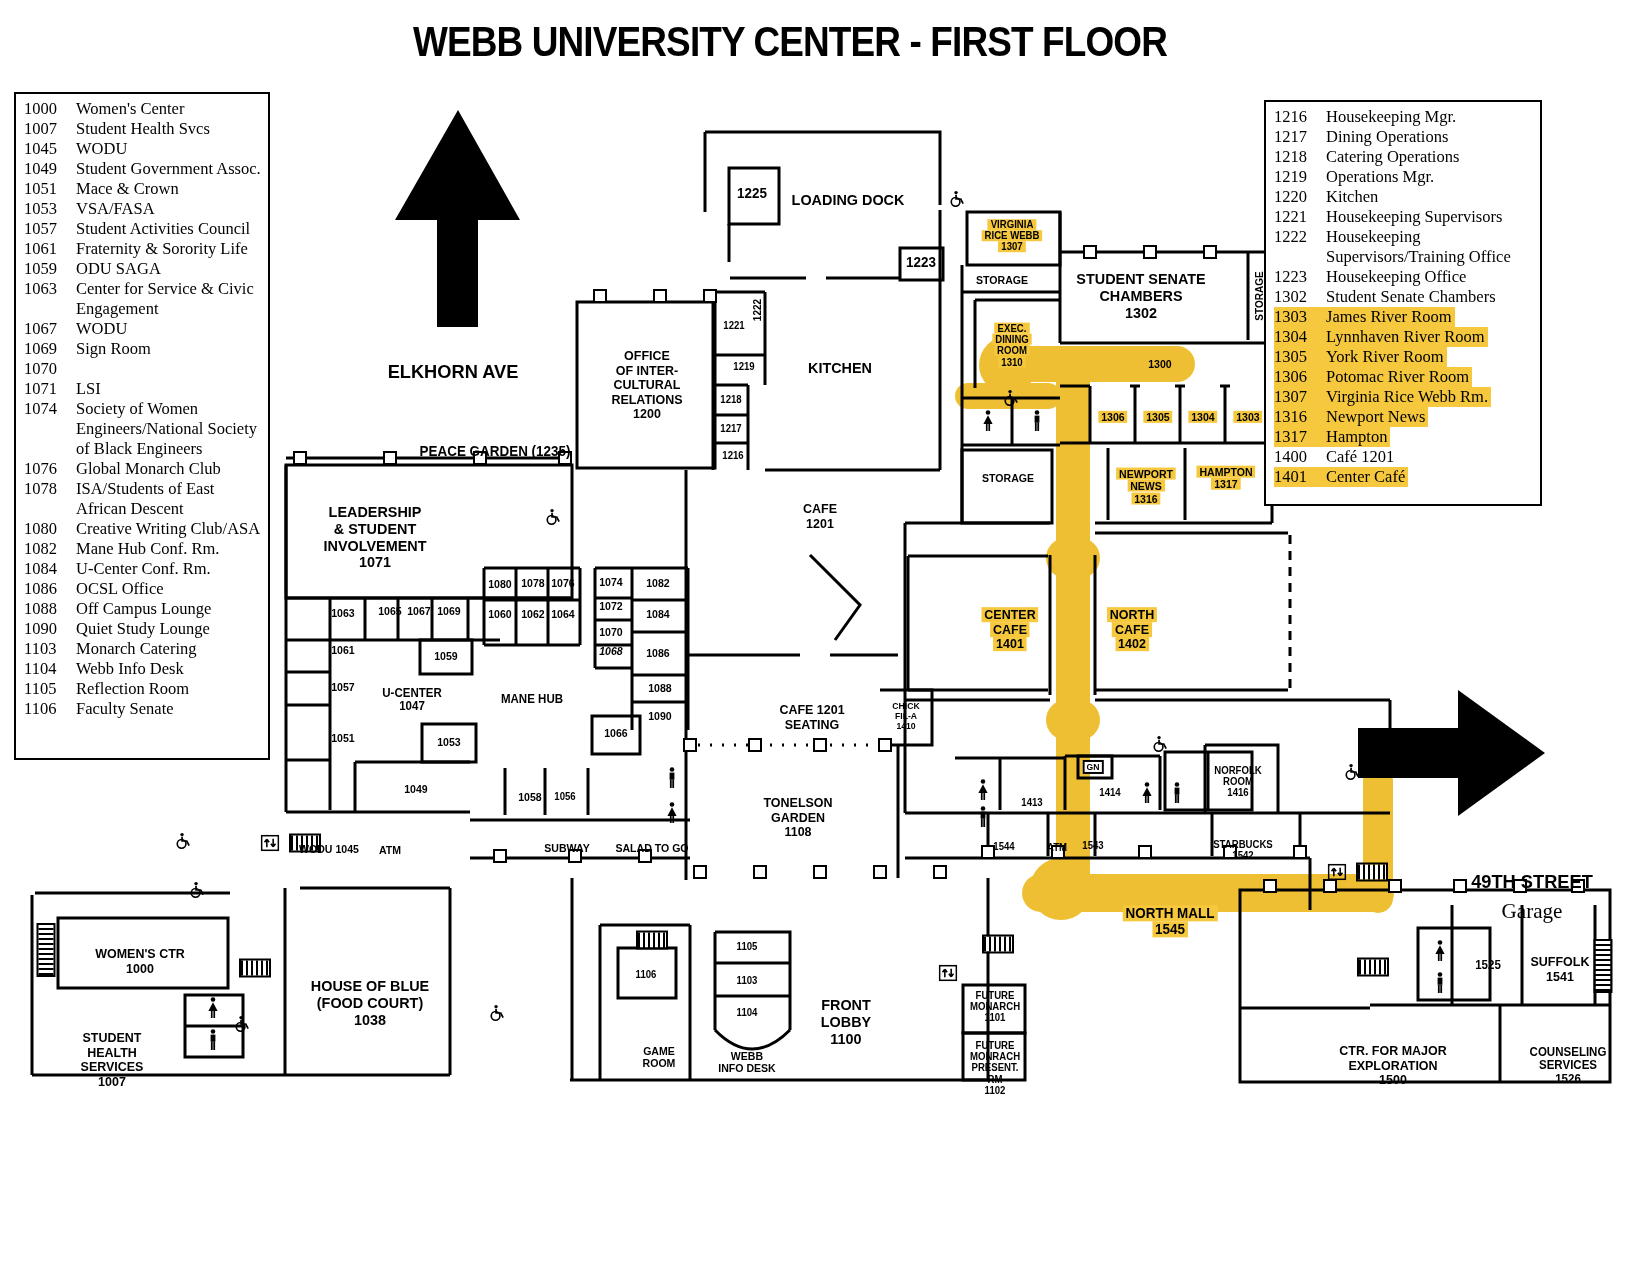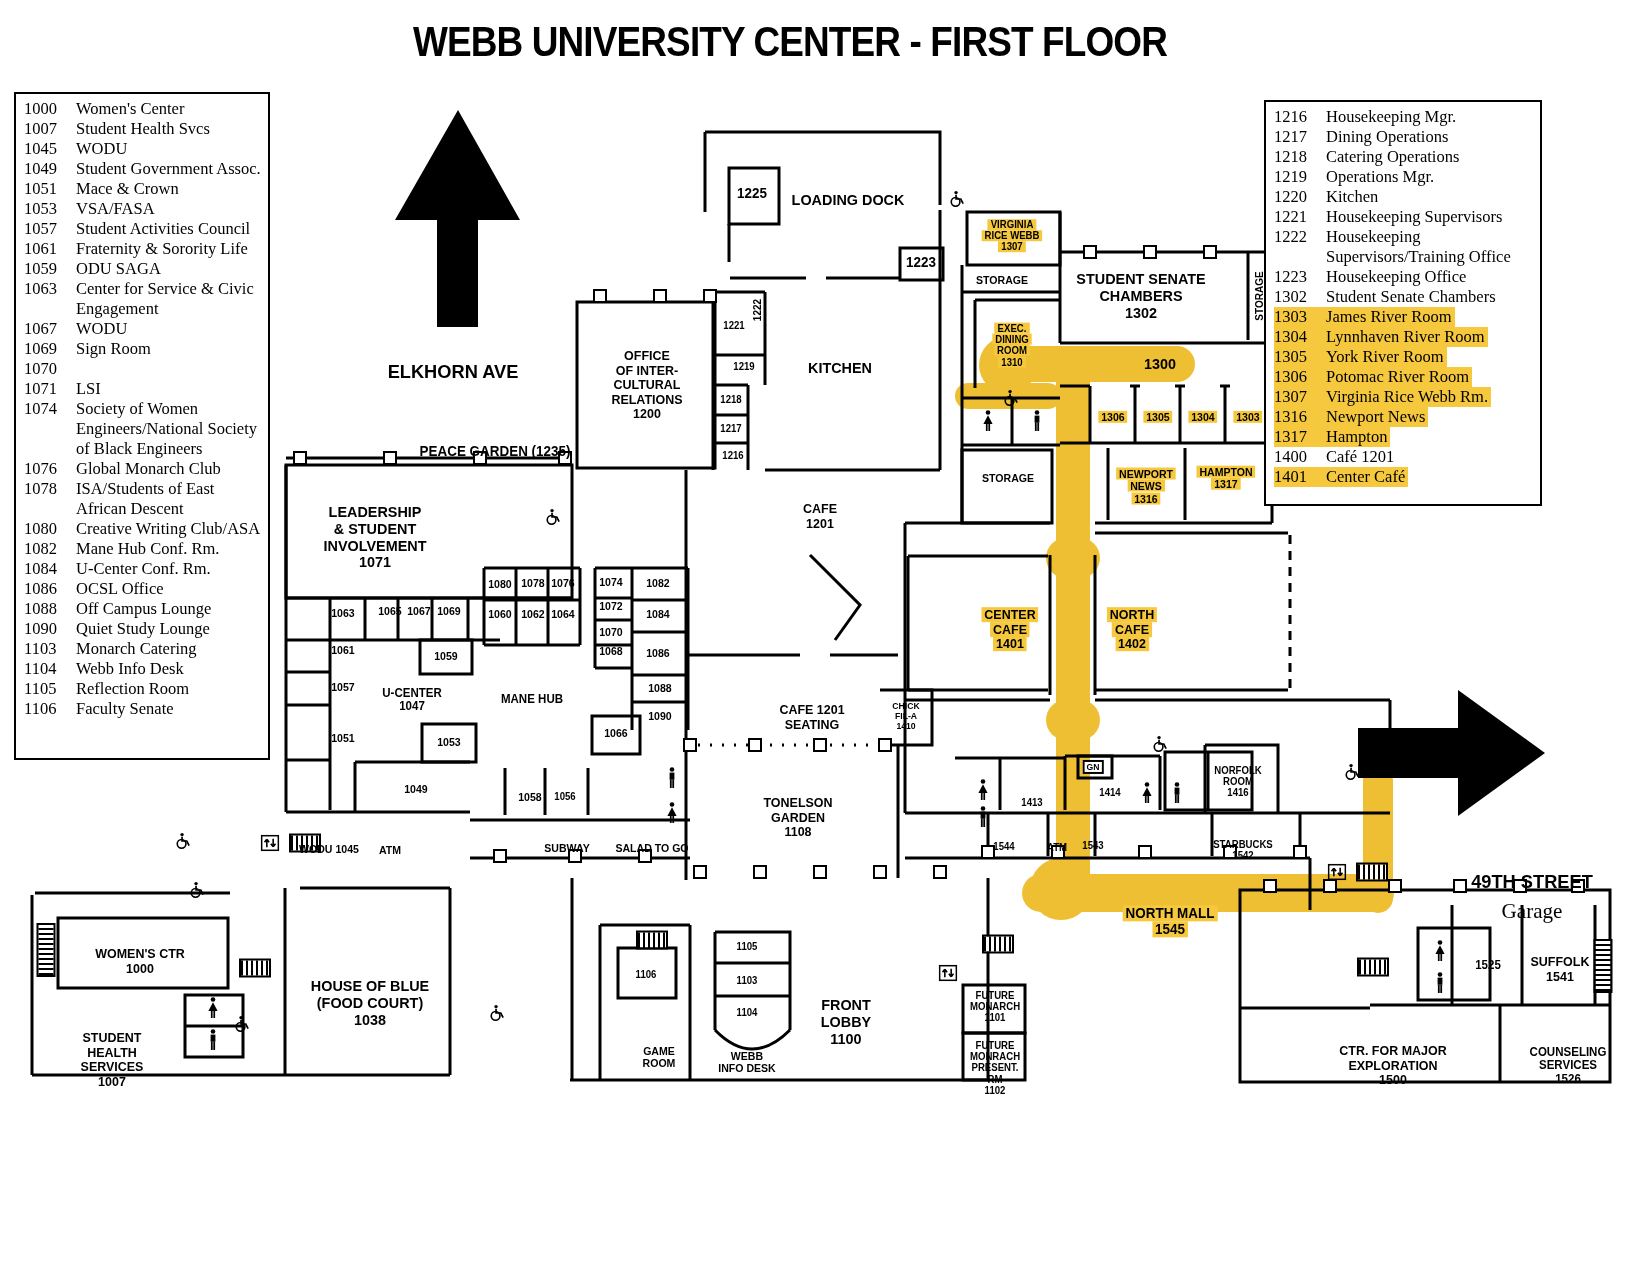--- a/index.html
+++ b/index.html
@@ -405,21 +405,21 @@
       <div class="ln"><span>STUDENT SENATE</span></div>
       <div class="ln"><span>CHAMBERS</span></div>
       <div class="ln"><span>1302</span></div>
     </div>
     <div class="map-label hl" style="left: 1012px; top: 345px; font-size: 10px;">
       <div class="ln"><span>EXEC.</span></div>
       <div class="ln"><span>DINING</span></div>
       <div class="ln"><span>ROOM</span></div>
       <div class="ln"><span>1310</span></div>
     </div>
-    <div class="map-label" style="left: 1160px; top: 364px; font-size: 15px;">
+    <div class="map-label" style="left: 1160px; top: 364px; font-size: 11px;">
       <div class="ln"><span>1300</span></div>
     </div>
     <div class="map-label rot" style="left: 1260px; top: 296px; font-size: 10px;">
       <div class="ln"><span>STORAGE</span></div>
     </div>
     <div class="map-label hl" style="left: 1113px; top: 417px; font-size: 11px;">
       <div class="ln"><span>1306</span></div>
     </div>
     <div class="map-label hl" style="left: 1158px; top: 417px; font-size: 11px;">
       <div class="ln"><span>1305</span></div>
@@ -565,21 +565,21 @@
     </div>
     <div class="map-label" style="left: 611px; top: 606px; font-size: 11px;">
       <div class="ln"><span>1072</span></div>
     </div>
     <div class="map-label" style="left: 658px; top: 614px; font-size: 11px;">
       <div class="ln"><span>1084</span></div>
     </div>
     <div class="map-label" style="left: 611px; top: 632px; font-size: 11px;">
       <div class="ln"><span>1070</span></div>
     </div>
-    <div class="map-label" style="left: 611px; top: 651px; font-size: 11px;">
+    <div class="map-label" style="left: 611px; top: 651px; font-size: 11px; font-style: italic;">
       <div class="ln"><span>1068</span></div>
     </div>
     <div class="map-label" style="left: 658px; top: 653px; font-size: 11px;">
       <div class="ln"><span>1086</span></div>
     </div>
     <div class="map-label" style="left: 660px; top: 688px; font-size: 11px;">
       <div class="ln"><span>1088</span></div>
     </div>
     <div class="map-label" style="left: 660px; top: 716px; font-size: 11px;">
       <div class="ln"><span>1090</span></div>

